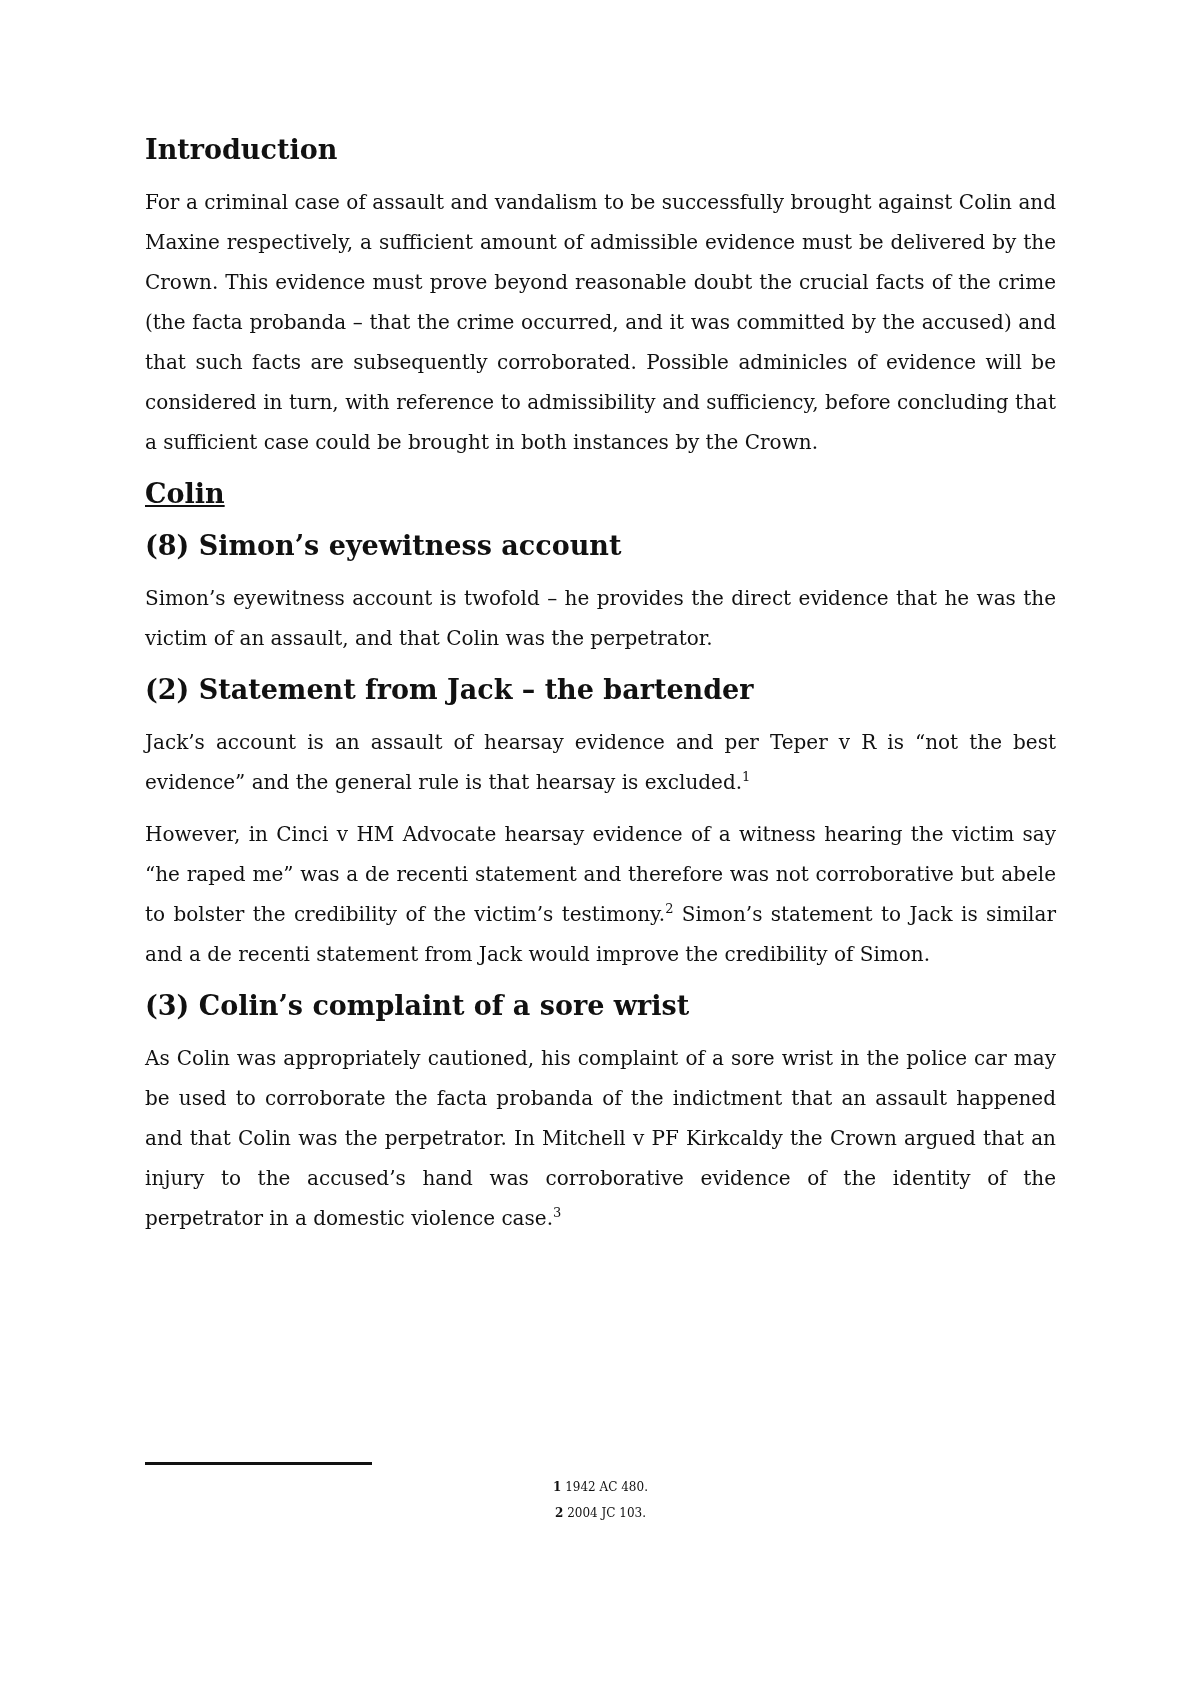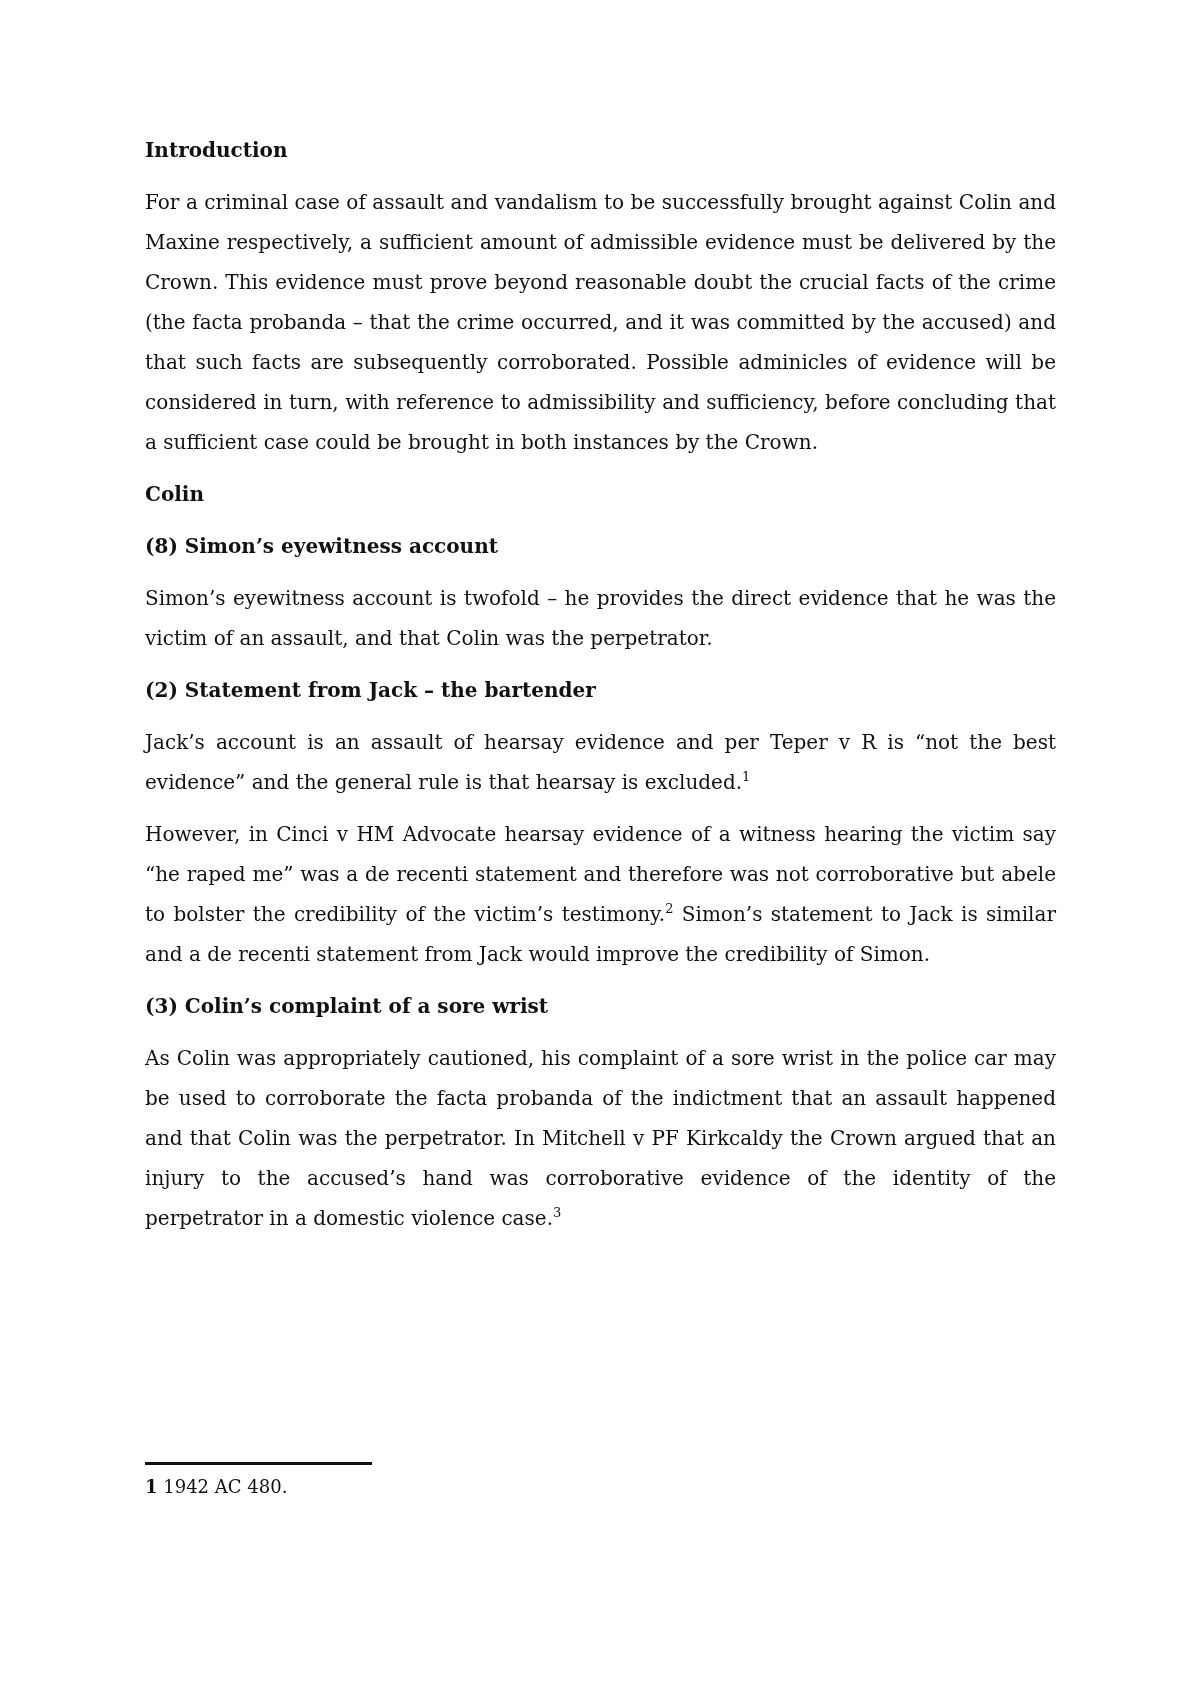--- a/index.html
+++ b/index.html
@@ -26,23 +26,24 @@
     margin: 0 0 12px 0;
     font-size: 20px;
     line-height: 40px;
   }
   .para {
     text-align: justify;
     text-justify: inter-word;
   }
   .heading {
     font-weight: 700;
-    font-size: 20px;
+    font-size: 27px;
   }
   .heading.underlined .run {
+    text-decoration: underline;
   }
   .it {
   }
   sup.fnref {
     font-size: 13px;
     line-height: 0;
     vertical-align: super;
   }
   .footnote-area {
     position: absolute;
@@ -50,22 +51,23 @@
     top: 1462px;
     width: 911px;
   }
   .fn-sep {
     width: 227px;
     height: 0;
     border-top: 3px solid #111111;
     margin-bottom: 9px;
   }
   .fn-line {
-    font-size: 18px;
+    font-size: 12px;
     line-height: 26px;
+    text-align: center;
   }
   .fn-num {
     font-weight: 700;
   }
 </style>
 </head>
 <body>
 
 <div class="page">
   <div class="doc-body">
@@ -77,15 +79,16 @@
       <div class="block heading"><span class="run">(2) Statement from Jack – the bartender</span></div>
       <div class="block para"><span class="run">Jack’s account is an assault of hearsay evidence and per </span><span class="run it">Teper v R</span><span class="run"> is “not the best evidence” and the general rule is that hearsay is excluded.</span><sup class="fnref">1</sup></div>
       <div class="block para"><span class="run">However, in </span><span class="run it">Cinci v HM Advocate</span><span class="run"> hearsay evidence of a witness hearing the victim say “he raped me” was a </span><span class="run it">de recenti</span><span class="run"> statement and therefore was not corroborative but abele to bolster the credibility of the victim’s testimony.</span><sup class="fnref">2</sup><span class="run"> Simon’s statement to Jack is similar and a </span><span class="run it">de recenti</span><span class="run"> statement from Jack would improve the credibility of Simon.</span></div>
       <div class="block heading"><span class="run">(3) Colin’s complaint of a sore wrist</span></div>
       <div class="block para"><span class="run">As Colin was appropriately cautioned, his complaint of a sore wrist in the police car may be used to corroborate the </span><span class="run it">facta probanda</span><span class="run"> of the indictment that an assault happened and that Colin was the perpetrator. In </span><span class="run it">Mitchell v PF Kirkcaldy</span><span class="run"> the Crown argued that an injury to the accused’s hand was corroborative evidence of the identity of the perpetrator in a domestic violence case.</span><sup class="fnref">3</sup></div>
     </div>
   <div class="footnote-area">
     <div class="fn-sep"></div>
     <div>
         <div class="fn-line"><span class="fn-num">1</span><span> 1942 AC 480.</span></div>
+        <div class="fn-line"><span class="fn-num">2</span><span> 2004 JC 103.</span></div>
       </div>
   </div>
 </div>
 
 </body></html>

